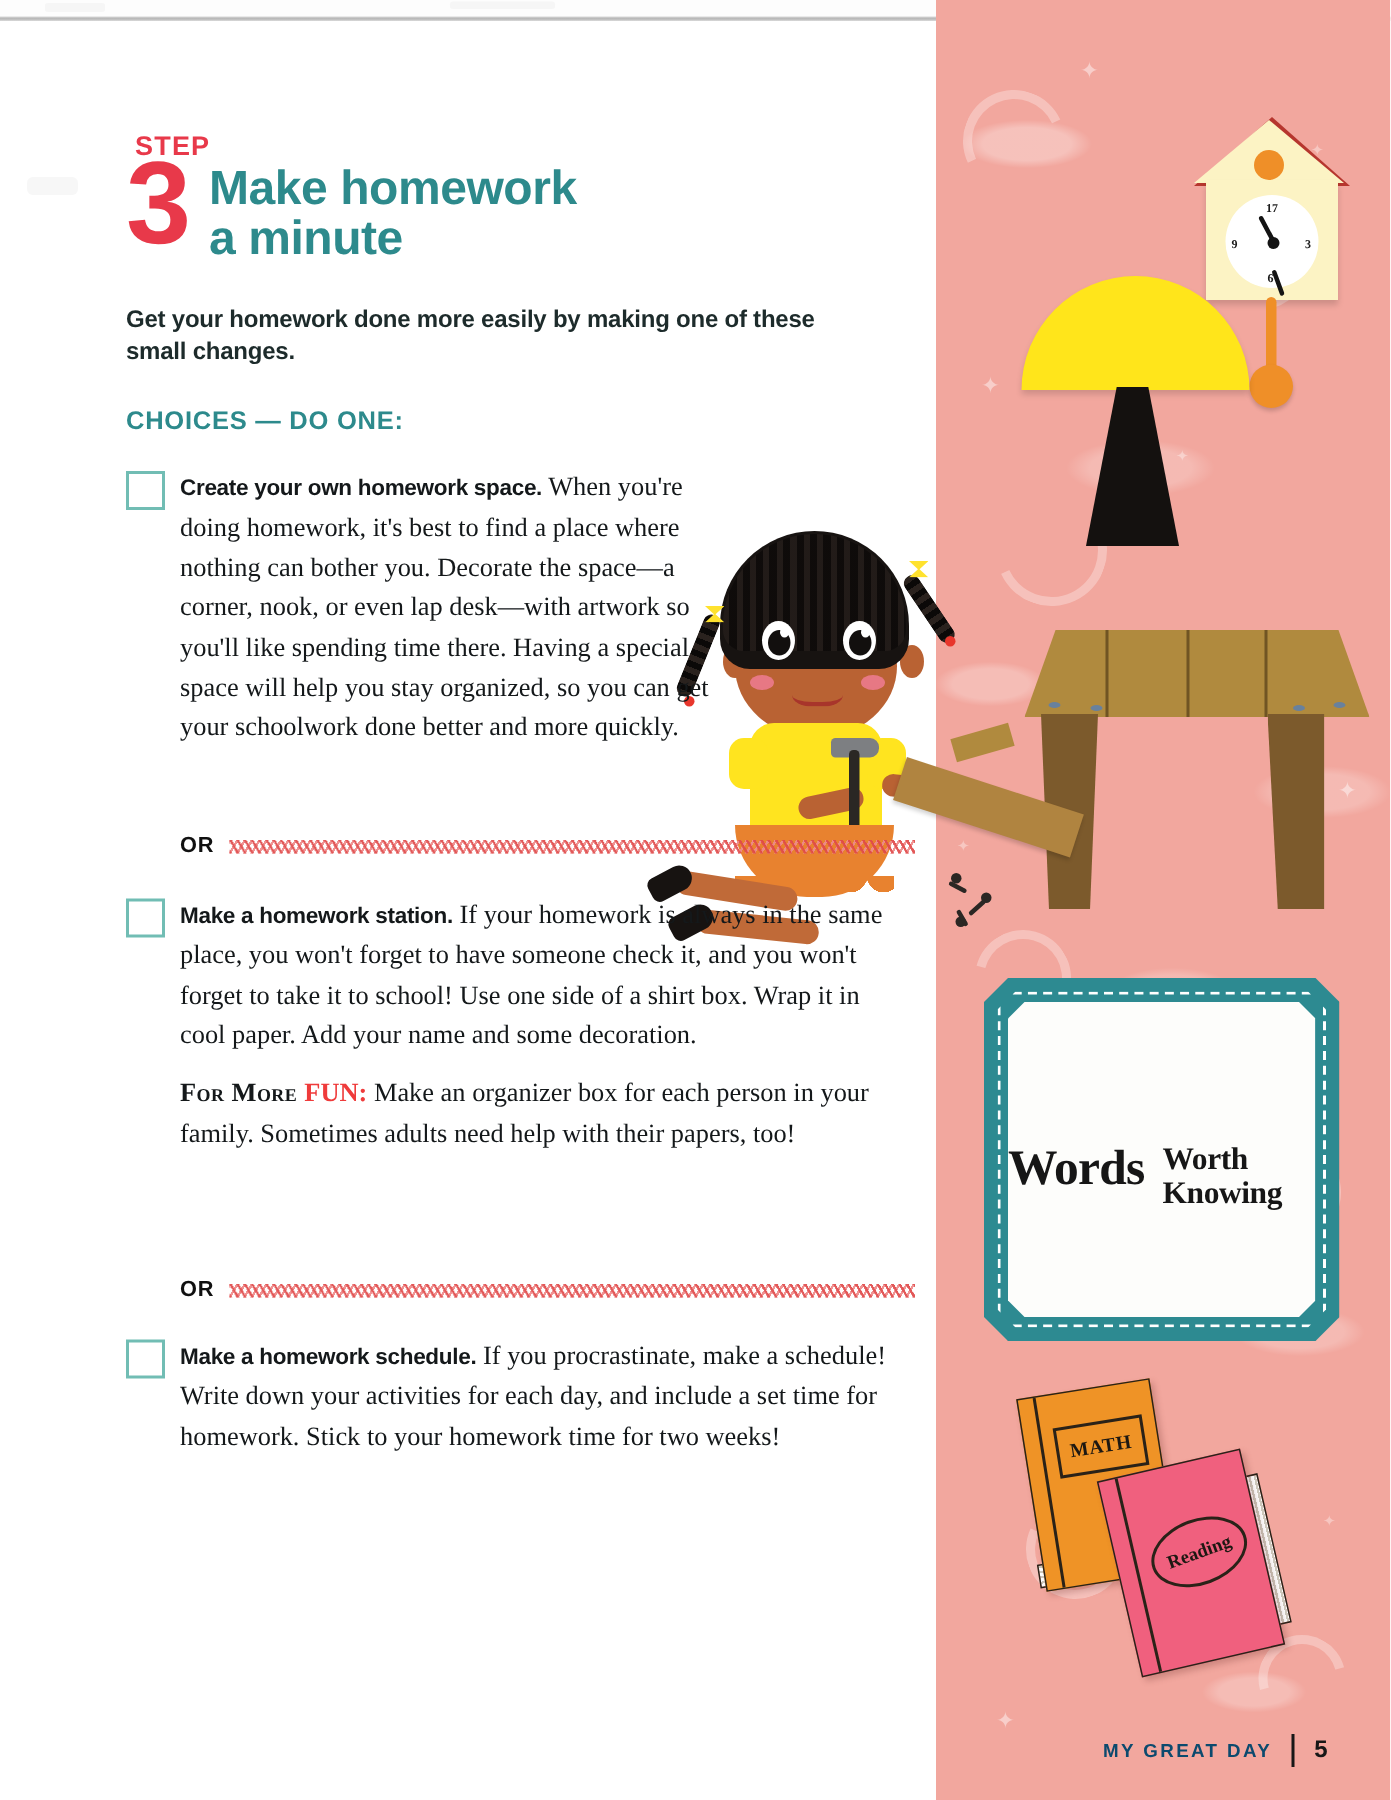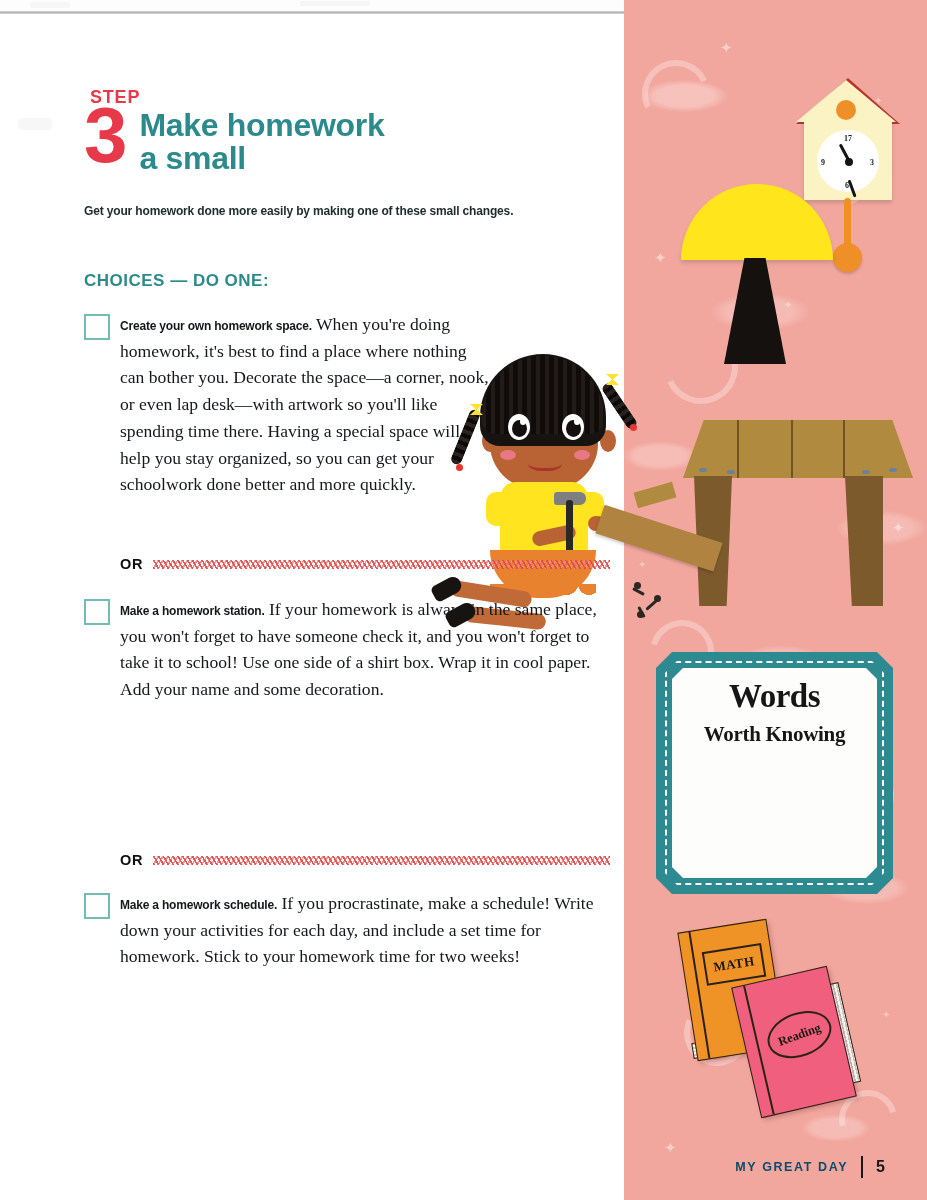--- a/index.html
+++ b/index.html
@@ -63,40 +63,40 @@
     color:#e8394a;font-size:78px;font-weight:bold;line-height:.72;
     margin:0;letter-spacing:-2px;
   }
   .step-title{
     color:#2d8a8c;font-size:32px;font-weight:bold;line-height:1.02;
     margin:2px 0 0 14px;letter-spacing:-.3px;
   }
 
   .lede{
     position:absolute;left:84px;top:203px;width:500px;
-    font-size:12px;font-weight:bold;color:#1d2b2b;line-height:1.34;
+    font-size:16px;font-weight:bold;color:#1d2b2b;line-height:1.34;
     letter-spacing:-.15px;
   }
   .choices-head{
     position:absolute;left:84px;top:271px;
     font-size:17px;font-weight:bold;color:#2d8a8c;letter-spacing:.5px;
   }
 
   .choice{position:absolute;left:84px;}
   .cbox{
     position:absolute;left:0;top:3px;width:26px;height:26px;
     border:2px solid #71bdb4;background:#fff;box-sizing:border-box;
   }
   .ctext{
     margin-left:36px;
     font-family:"Liberation Serif",serif;
     font-size:17.6px;line-height:1.52;color:#14181a;
     text-align:left;
   }
-  .ctext b{font-family:"Liberation Sans",sans-serif;font-size:12px;letter-spacing:-.2px;}
+  .ctext b{font-family:"Liberation Sans",sans-serif;font-size:15px;letter-spacing:-.2px;}
   .smallcaps{font-variant:small-caps;font-weight:bold;letter-spacing:.3px;}
   .fun{color:#ef3b3b;font-weight:bold;}
   .more-fun{margin-top:12px;}
 
   
   .or-row{position:absolute;display:flex;align-items:center;}
   .or-label{
     font-size:14.5px;font-weight:bold;color:#101010;letter-spacing:.6px;
     margin-right:10px;
   }
@@ -204,22 +204,22 @@
     clip-path:polygon(0 12px,12px 0,calc(100% - 12px) 0,100% 12px,
                       100% calc(100% - 12px),calc(100% - 12px) 100%,
                       12px 100%,0 calc(100% - 12px));
   }
   .words-inner{
     position:absolute;left:16px;top:16px;right:16px;bottom:16px;
     background:#fdfdfb;
     clip-path:polygon(0 11px,11px 0,calc(100% - 11px) 0,100% 11px,
                       100% calc(100% - 11px),calc(100% - 11px) 100%,
                       11px 100%,0 calc(100% - 11px));
-    display:flex;flex-direction:column;align-items:center;
-    padding-top:12px;box-sizing:border-box;
+    display:flex;flex-direction:row;align-items:center;
+    padding-top:12px;box-sizing:border-box;gap:12px;
   }
   .w-title1{font-family:"Liberation Serif",serif;font-weight:bold;font-size:33px;color:#161616;
             line-height:1;letter-spacing:-.5px;}
   .w-title2{font-family:"Liberation Serif",serif;font-weight:bold;font-size:21px;color:#161616;
             line-height:1.1;margin-top:10px;letter-spacing:-.3px;}
   .w-body{margin-top:9px;text-align:center;font-size:15.2px;font-weight:bold;color:#1b1b1b;
           line-height:1.42;letter-spacing:-.1px;}
   .w-term{color:#ef3b3b;font-weight:bold;letter-spacing:.2px;display:block;}
 
   
@@ -388,21 +388,21 @@
   </div>
 
   <div class="content">
 
     <div class="step-head">
       <div class="step-word">STEP</div>
       <div class="step-row">
         <div class="step-num">3</div>
         <div class="step-title">
           <span>Make homework</span><br>
-          <span>a small</span>
+          <span>a minute</span>
         </div>
       </div>
     </div>
 
     <div class="lede">Get your homework done more easily by making one of these small changes.</div>
     <div class="choices-head">CHOICES — DO ONE:</div>
 
     <div class="choice" style="top:311px;width:500px;">
       <div class="cbox"></div>
       <div class="ctext" style="width:370px;">
@@ -412,20 +412,23 @@
 
     <div class="or-row" style="left:120px;top:556px;width:490px;">
       <span class="or-label">OR</span>
       <span class="or-rule"></span>
     </div>
 
     <div class="choice" style="top:596px;width:500px;">
       <div class="cbox"></div>
       <div class="ctext" style="width:478px;">
         <b>Make a homework station.</b><span> If your homework is always in the same place, you won't forget to have someone check it, and you won't forget to take it to school! Use one side of a shirt box. Wrap it in cool paper. Add your name and some decoration.</span>
+        <div class="more-fun">
+          <span class="smallcaps">For More </span><span class="fun">FUN:</span><span> Make an organizer box for each person in your family. Sometimes adults need help with their papers, too!</span>
+        </div>
       </div>
     </div>
 
     <div class="or-row" style="left:120px;top:852px;width:490px;">
       <span class="or-label">OR</span>
       <span class="or-rule"></span>
     </div>
 
     <div class="choice" style="top:890px;width:500px;">
       <div class="cbox"></div>

